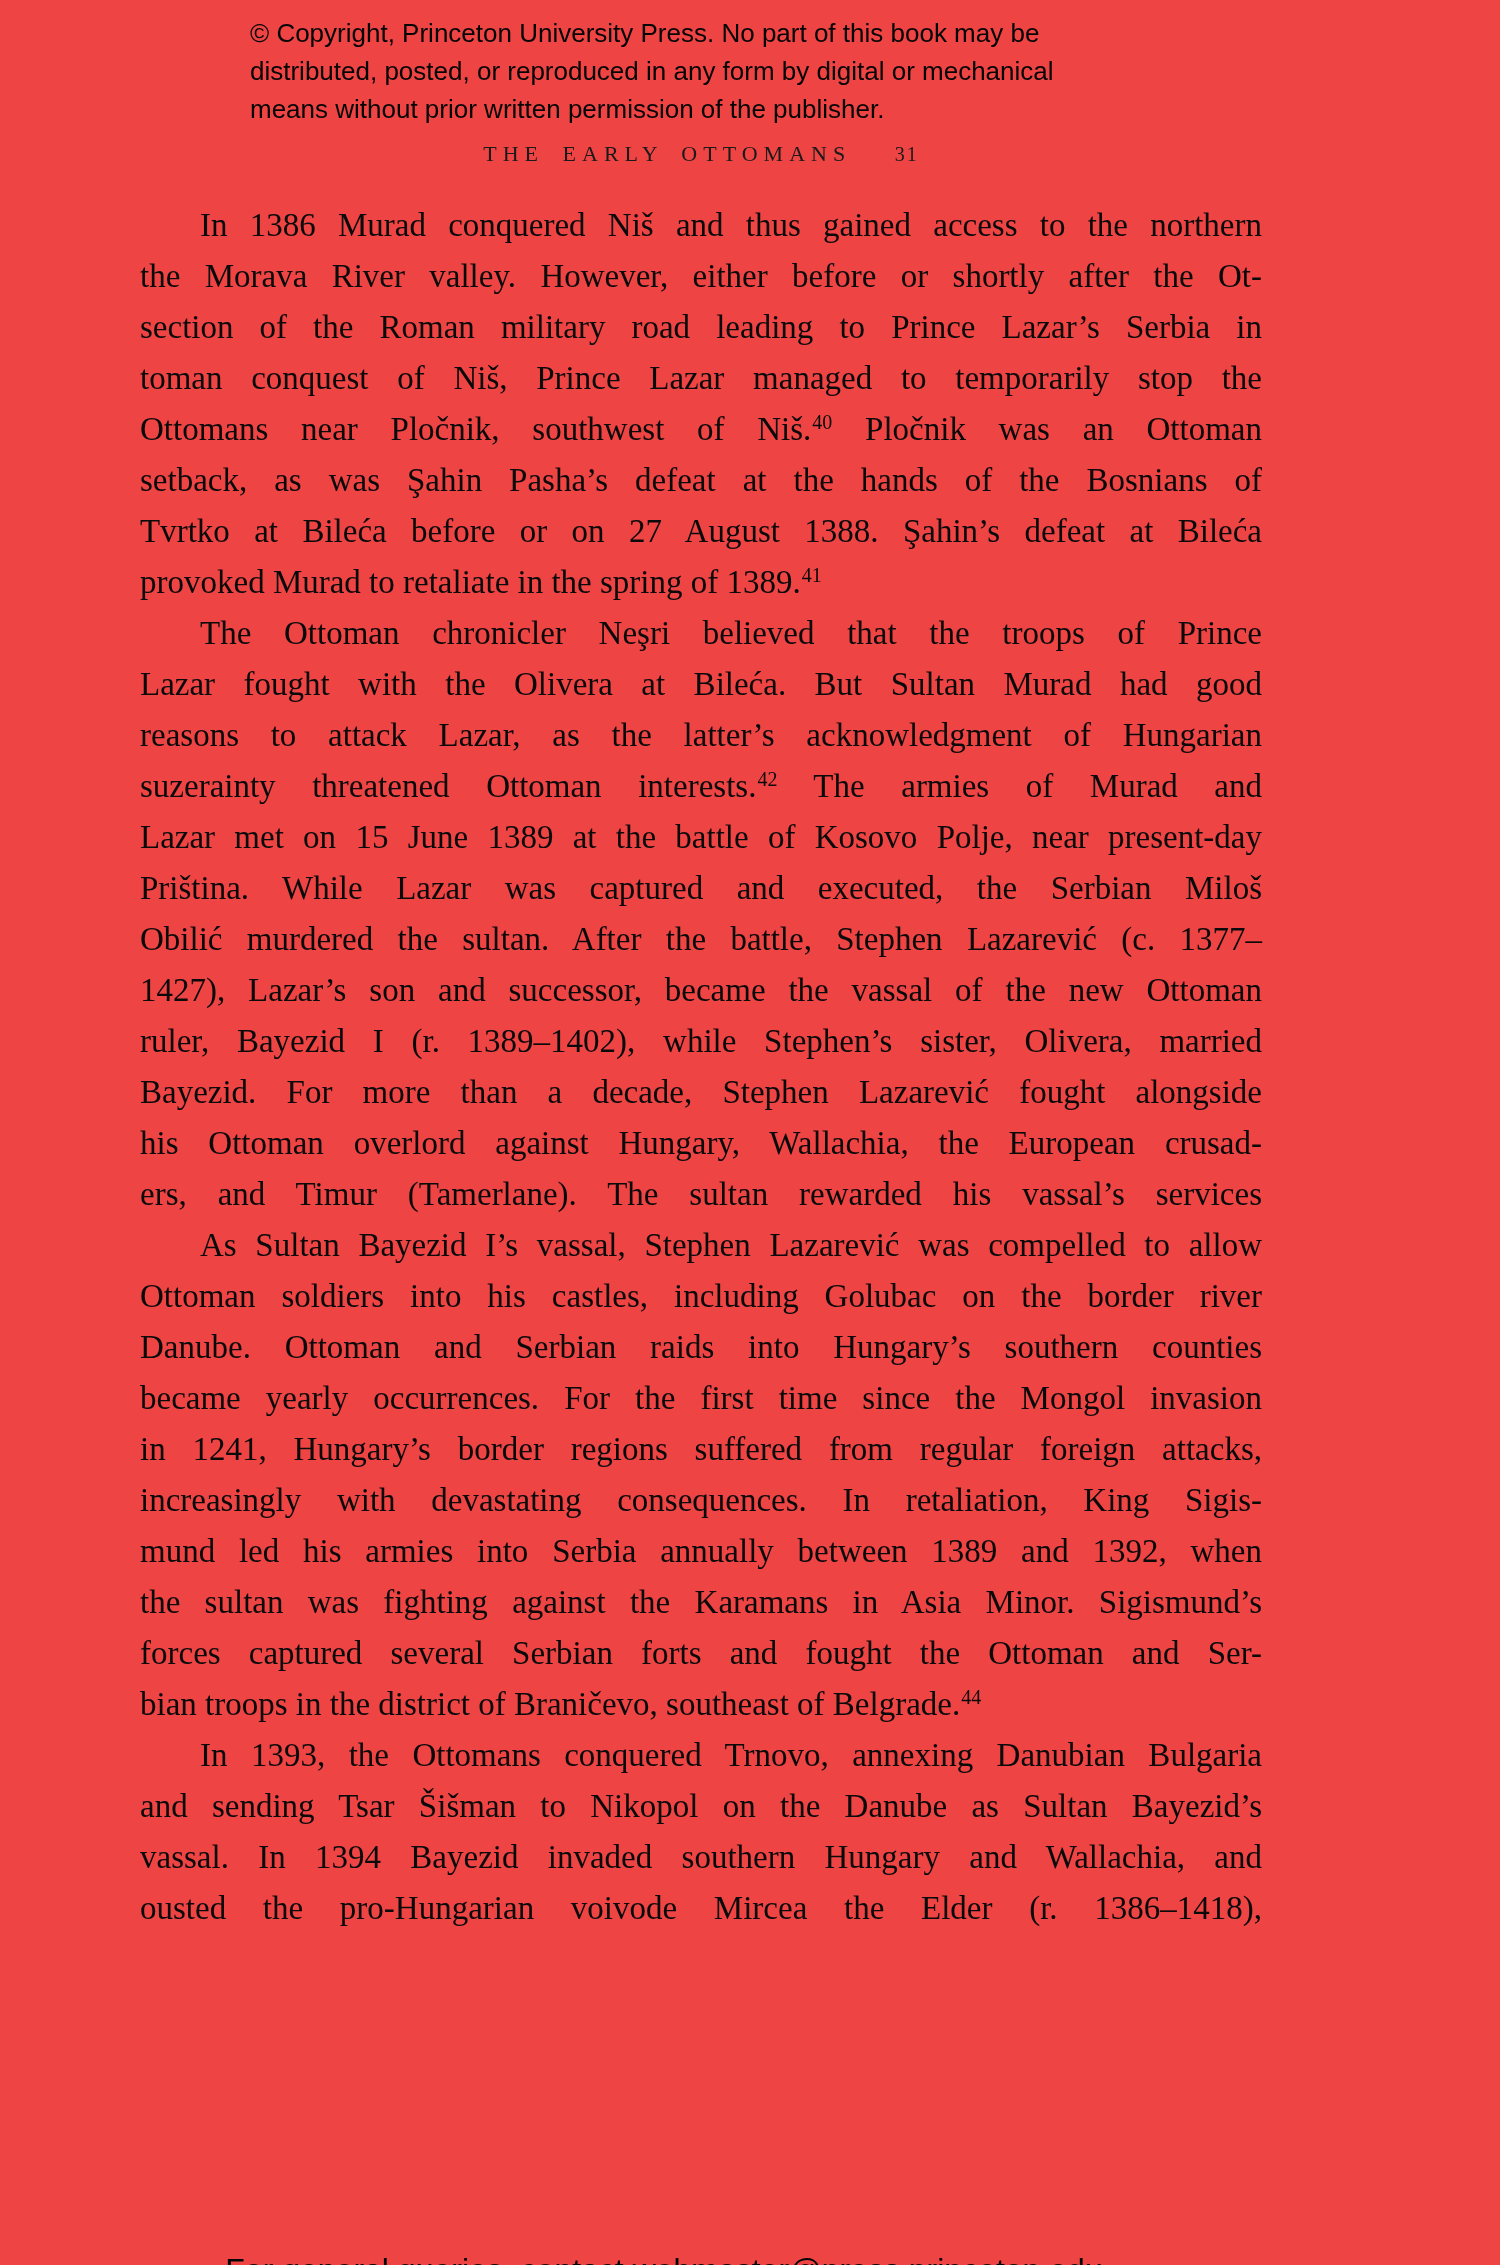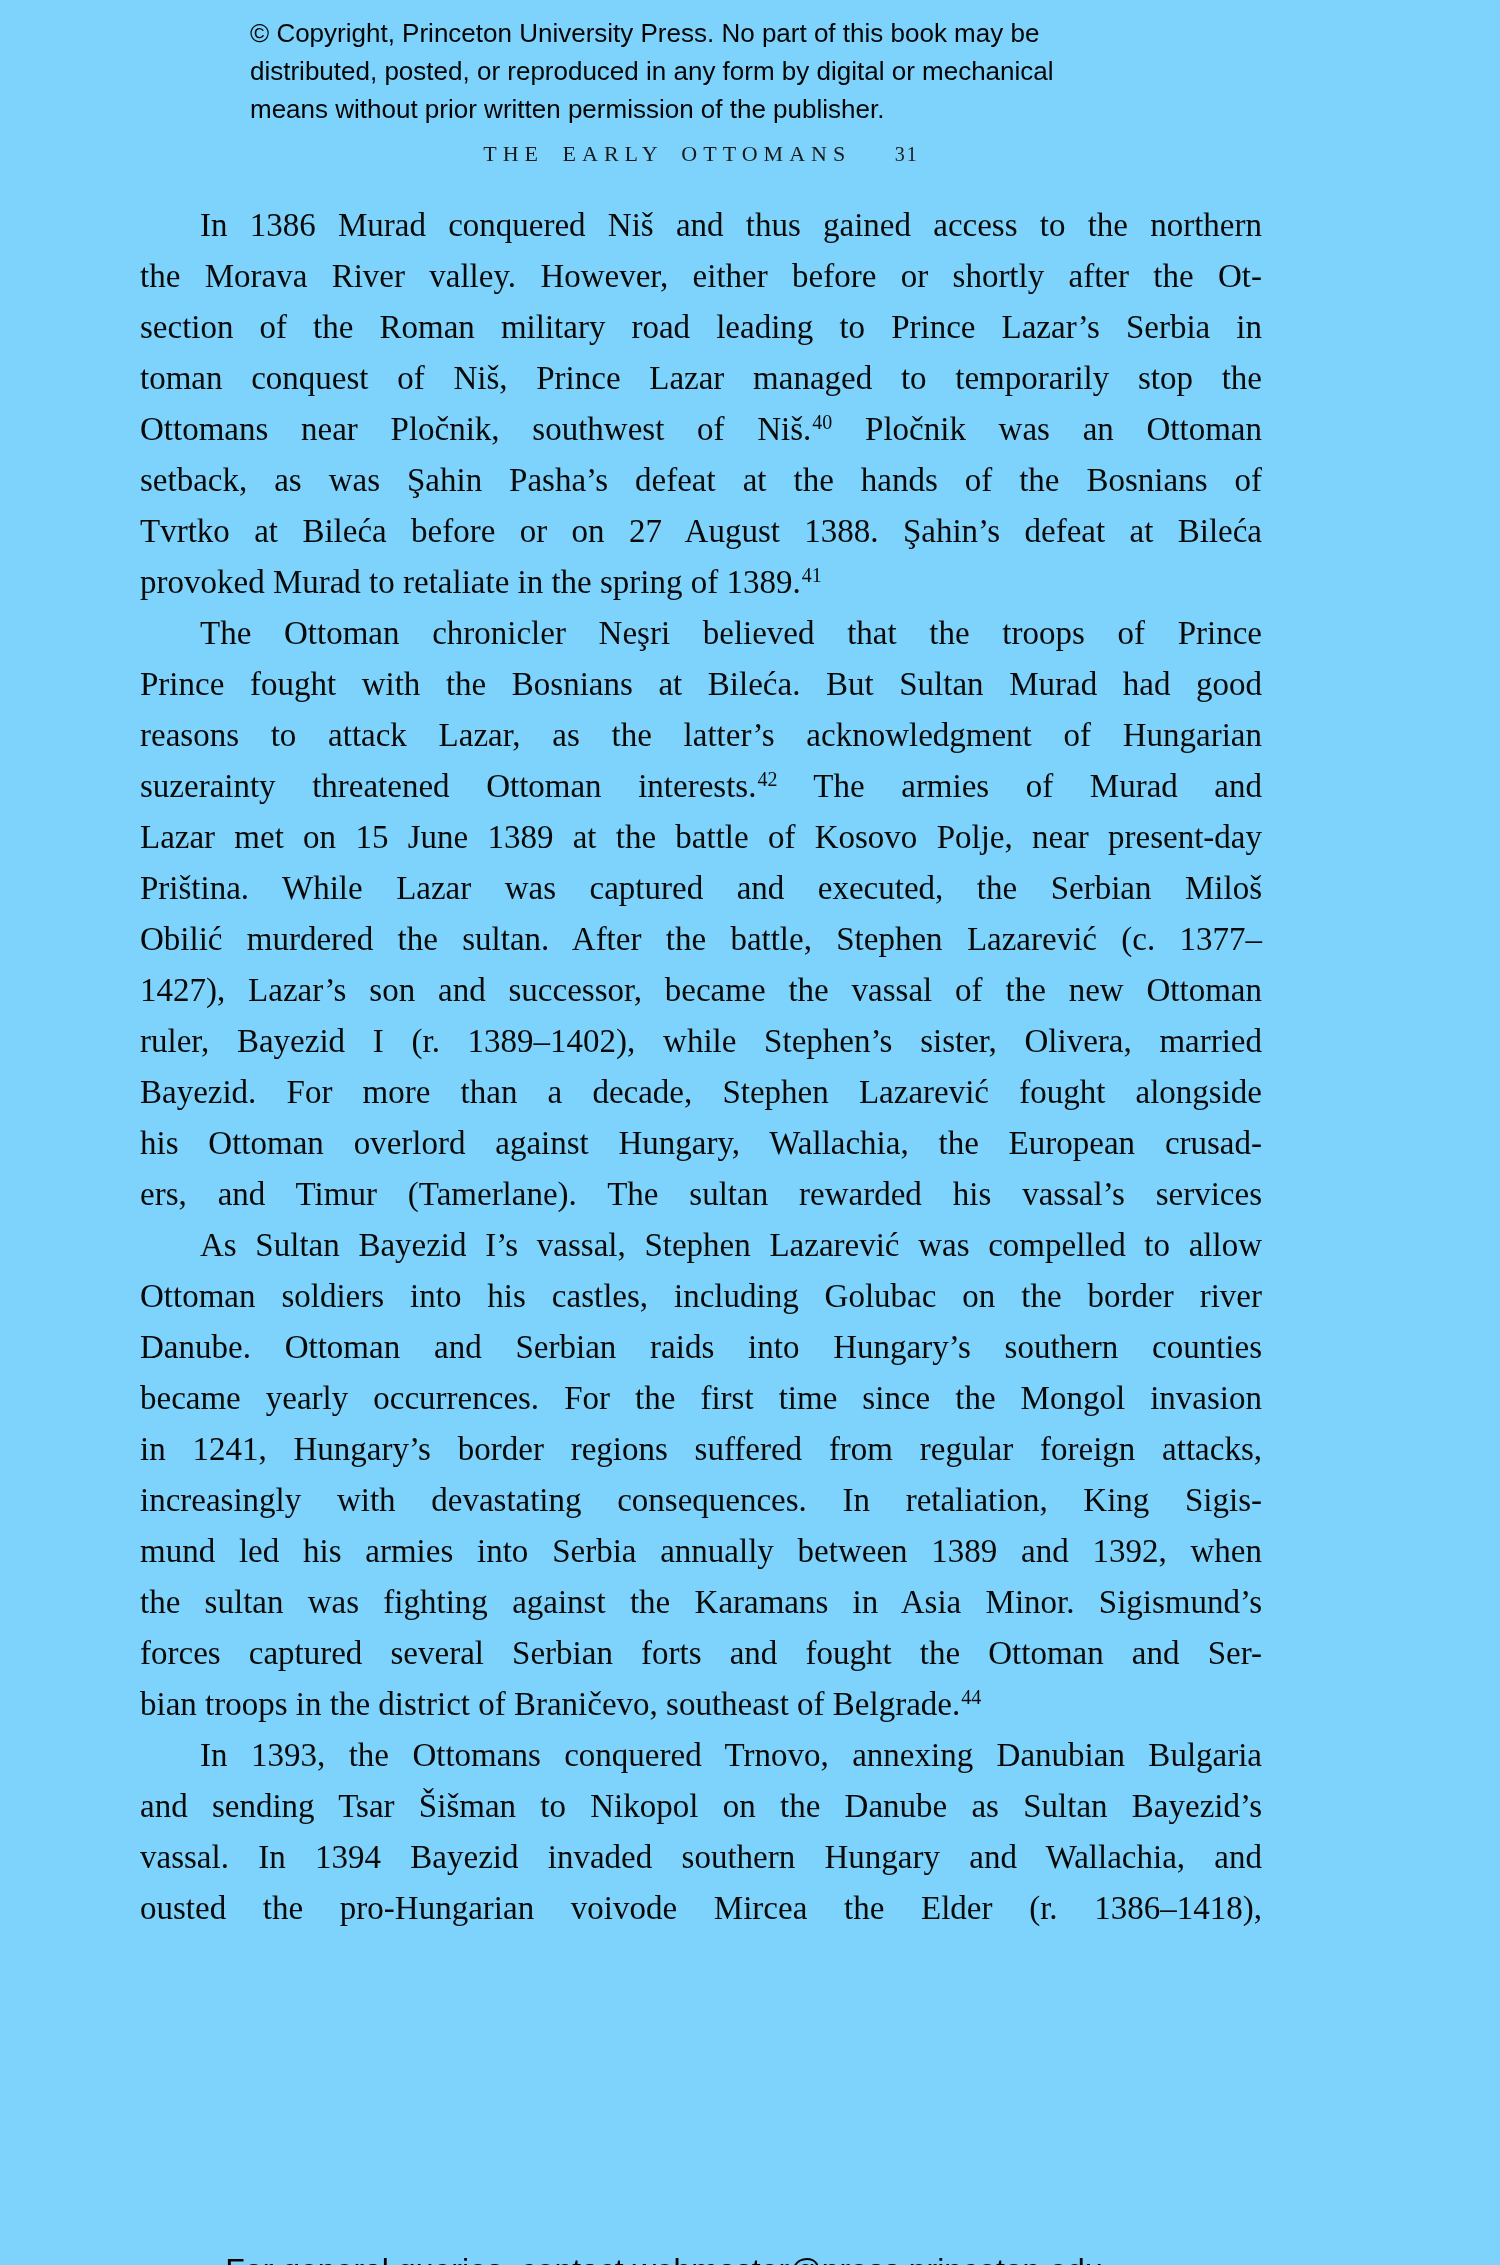--- a/index.html
+++ b/index.html
@@ -4,21 +4,21 @@
 <style>
   html, body {
     margin: 0;
     padding: 0;
     background: #ffffff;
   }
   .page {
     position: relative;
     width: 1500px;
     height: 2265px;
-    background: #7dd3fc;
+    background: #ef4444;
     overflow: hidden;
     color: #0a0a0a;
   }
   .copyright {
     position: absolute;
     top: 14px;
     left: 250px;
     width: 960px;
     font-family: "Liberation Sans", "DejaVu Sans", sans-serif;
     font-size: 26px;
@@ -110,21 +110,21 @@
         <div class="line"><span>the Morava River valley. However, either before or shortly after the Ot-</span></div>
         <div class="line"><span>section of the Roman military road leading to Prince Lazar’s Serbia in</span></div>
         <div class="line"><span>toman conquest of Niš, Prince Lazar managed to temporarily stop the</span></div>
         <div class="line"><span>Ottomans near Pločnik, southwest of Niš.</span><sup class="fnref">40</sup><span> Pločnik was an Ottoman</span></div>
         <div class="line"><span>setback, as was Şahin Pasha’s defeat at the hands of the Bosnians of</span></div>
         <div class="line"><span>Tvrtko at Bileća before or on 27 August 1388. Şahin’s defeat at Bileća</span></div>
         <div class="line para-end"><span>provoked Murad to retaliate in the spring of 1389.</span><sup class="fnref">41</sup></div>
       </div>
       <div class="paragraph">
         <div class="line first-line"><span>The Ottoman chronicler Neşri believed that the troops of Prince</span></div>
-        <div class="line"><span>Prince fought with the Bosnians at Bileća. But Sultan Murad had good</span></div>
+        <div class="line"><span>Lazar fought with the Olivera at Bileća. But Sultan Murad had good</span></div>
         <div class="line"><span>reasons to attack Lazar, as the latter’s acknowledgment of Hungarian</span></div>
         <div class="line"><span>suzerainty threatened Ottoman interests.</span><sup class="fnref">42</sup><span> The armies of Murad and</span></div>
         <div class="line"><span>Lazar met on 15 June 1389 at the battle of Kosovo Polje, near present-day</span></div>
         <div class="line"><span>Priština. While Lazar was captured and executed, the Serbian Miloš</span></div>
         <div class="line"><span>Obilić murdered the sultan. After the battle, Stephen Lazarević (c. 1377–</span></div>
         <div class="line"><span>1427), Lazar’s son and successor, became the vassal of the new Ottoman</span></div>
         <div class="line"><span>ruler, Bayezid I (r. 1389–1402), while Stephen’s sister, Olivera, married</span></div>
         <div class="line"><span>Bayezid. For more than a decade, Stephen Lazarević fought alongside</span></div>
         <div class="line"><span>his Ottoman overlord against Hungary, Wallachia, the European crusad-</span></div>
         <div class="line"><span>ers, and Timur (Tamerlane). The sultan rewarded his vassal’s services</span></div>

